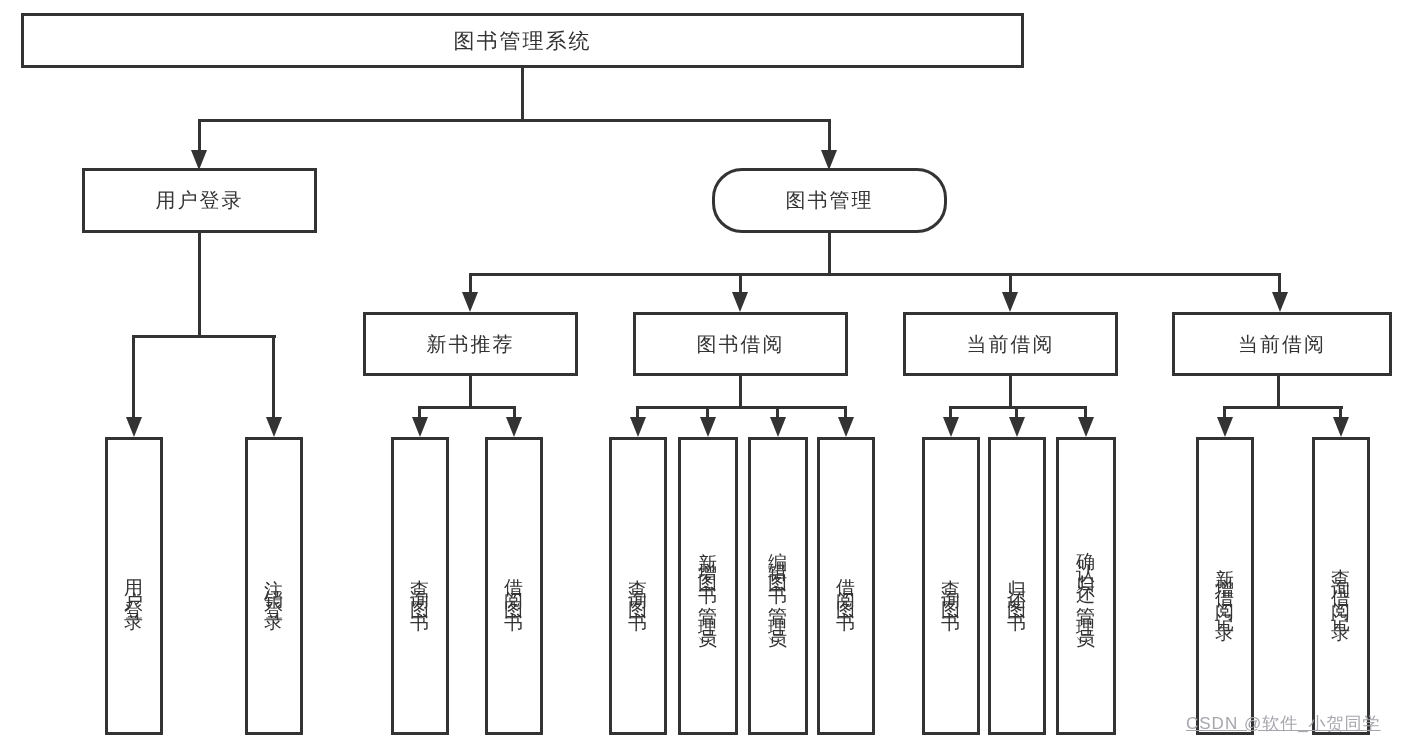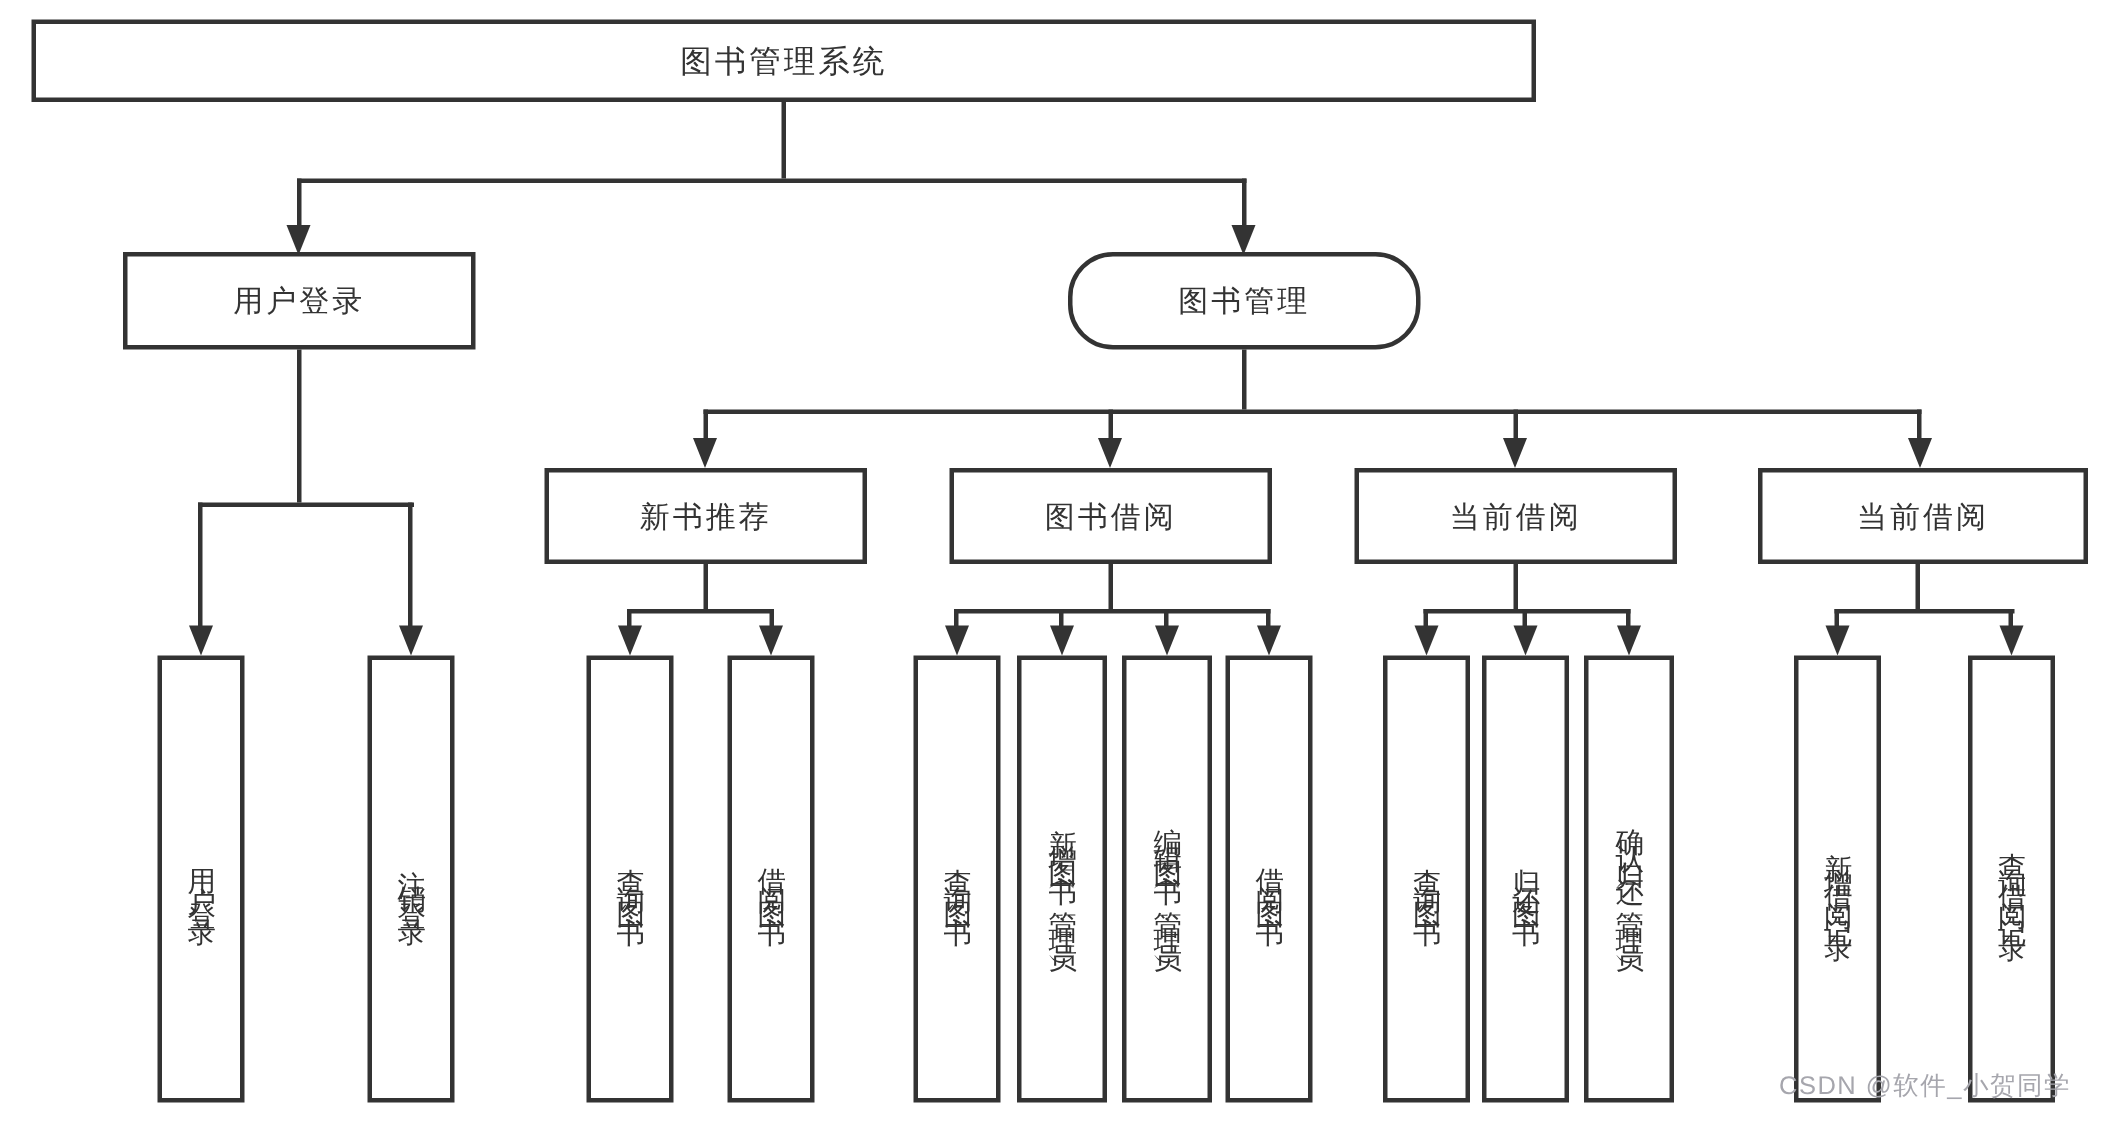--- a/index.html
+++ b/index.html
@@ -28,21 +28,21 @@
   .vline,.hline{position:absolute;background:var(--line);}
   .vline{width:3px;}
   .hline{height:3px;}
   .ahead{
     position:absolute;width:0;height:0;
     border-left:8px solid transparent;border-right:8px solid transparent;
     border-top:20px solid var(--line);
   }
   .watermark{
     position:absolute;left:1186px;top:712px;
-    font-size:17px;color:var(--wm);letter-spacing:1px;white-space:nowrap;
+    font-size:17px;color:var(--wm);letter-spacing:1px;white-space:nowrap;text-decoration:underline;
   }
 </style>
 </head>
 <body>
 
 <div class="canvas">
 
   <div class="node root" style="left:21px;top:13px;width:1003px;height:55px;">
     <span>图书管理系统</span>
   </div>

